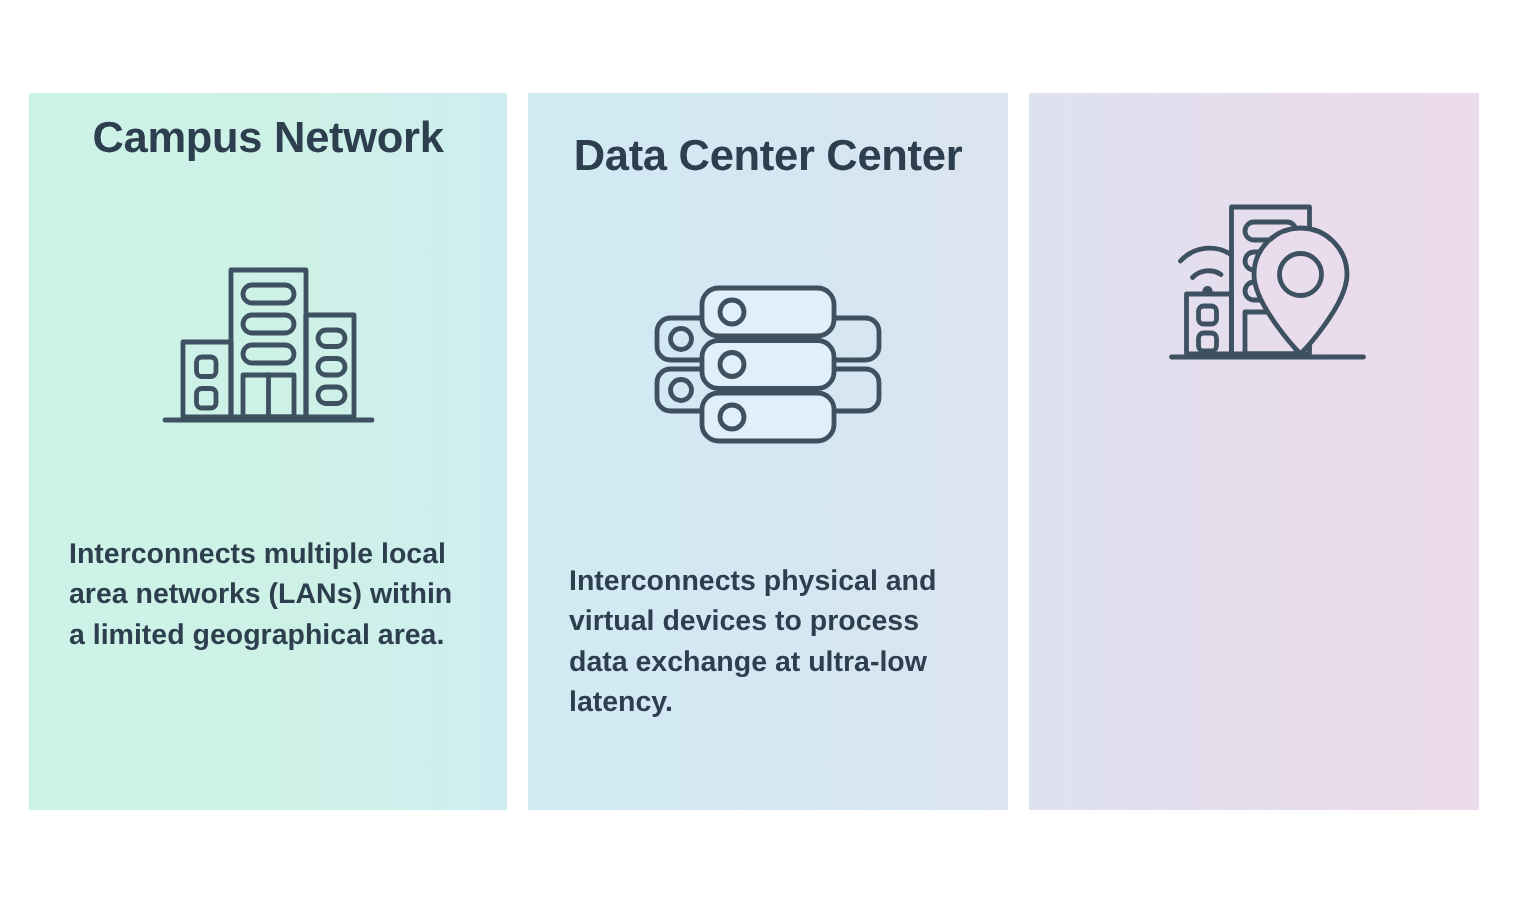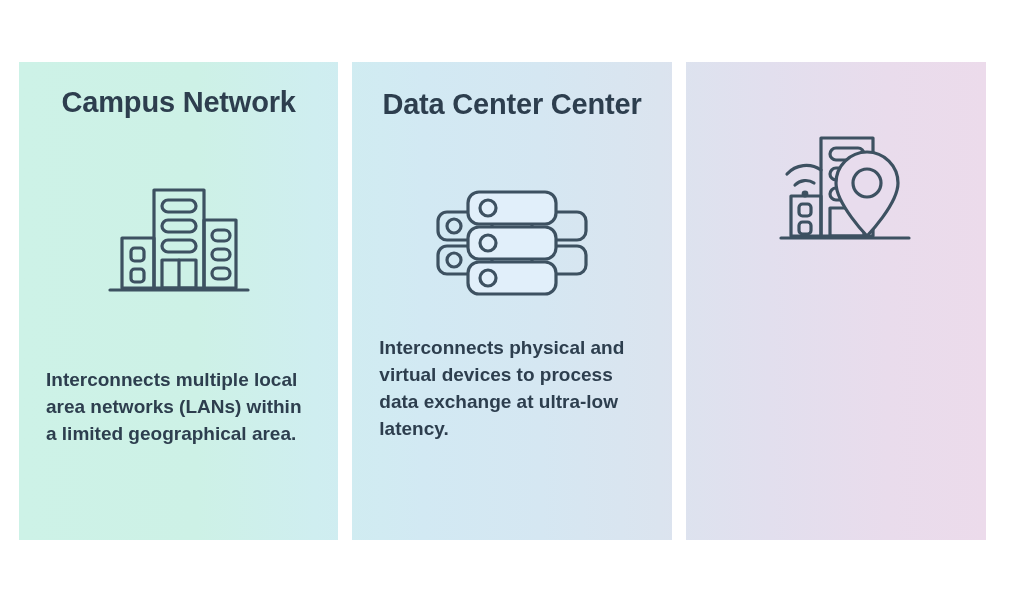--- a/index.html
+++ b/index.html
@@ -69,21 +69,21 @@
   .card-title {
     margin: 0;
     padding: 0 18px;
     font-size: 29px;
     line-height: 36px;
     font-weight: bold;
     color: #2d3e4e;
     text-align: center;
     letter-spacing: -0.2px;
   }
-  .card.c1 .card-title { margin-top: 22px; }
+  .card.c1 .card-title { margin-top: 12px; }
   .card.c2 .card-title { margin-top: 24px; }
   .card.c3 .card-title { margin-top: 22px; }
 
   .icon-wrap {
     flex: 0 0 auto;
     display: flex;
     align-items: center;
     justify-content: center;
     width: 100%;
   }
@@ -97,21 +97,21 @@
     margin: 0;
     width: 100%;
     box-sizing: border-box;
     padding: 0 27px;
     font-size: 19px;
     line-height: 27px;
     color: #2d3e4e;
     text-align: left;
   }
   .card.c1 .card-desc { margin-top: 68px; }
-  .card.c2 .card-desc { margin-top: 32px; }
+  .card.c2 .card-desc { margin-top: 72px; }
   .card.c3 .card-desc { margin-top: 60px; }
 </style>
 </head>
 <body>
 
 <div class="board">
   <div class="cards">
 
     <div class="card c1">
       <h2 class="card-title">Campus Network</h2>

